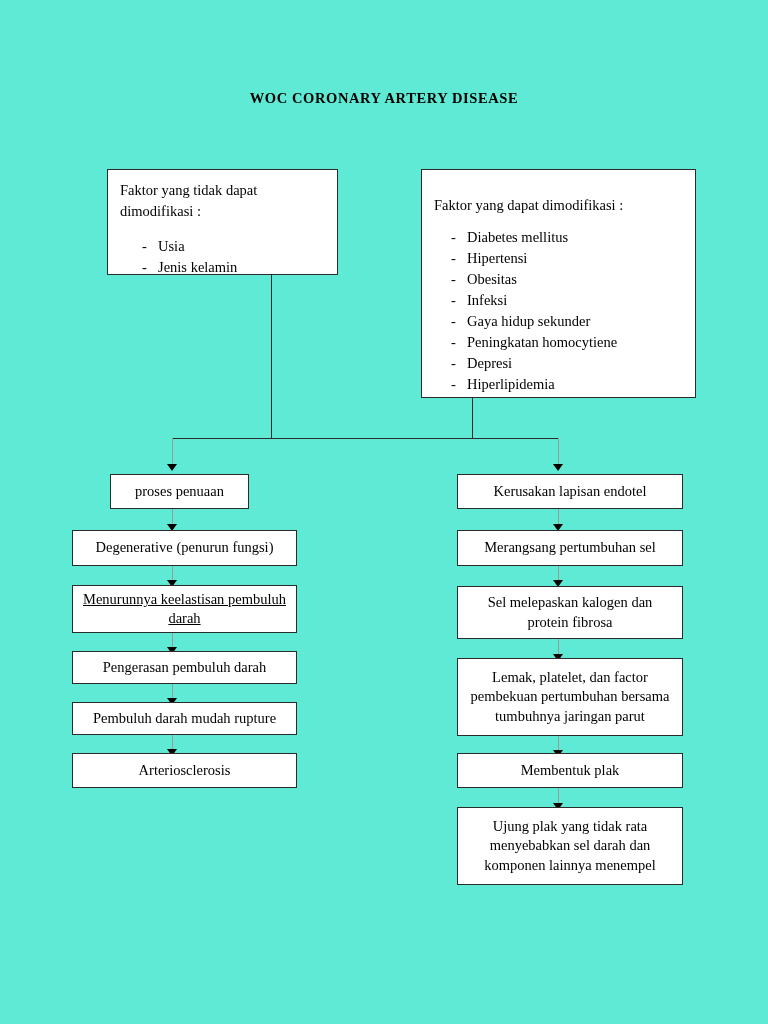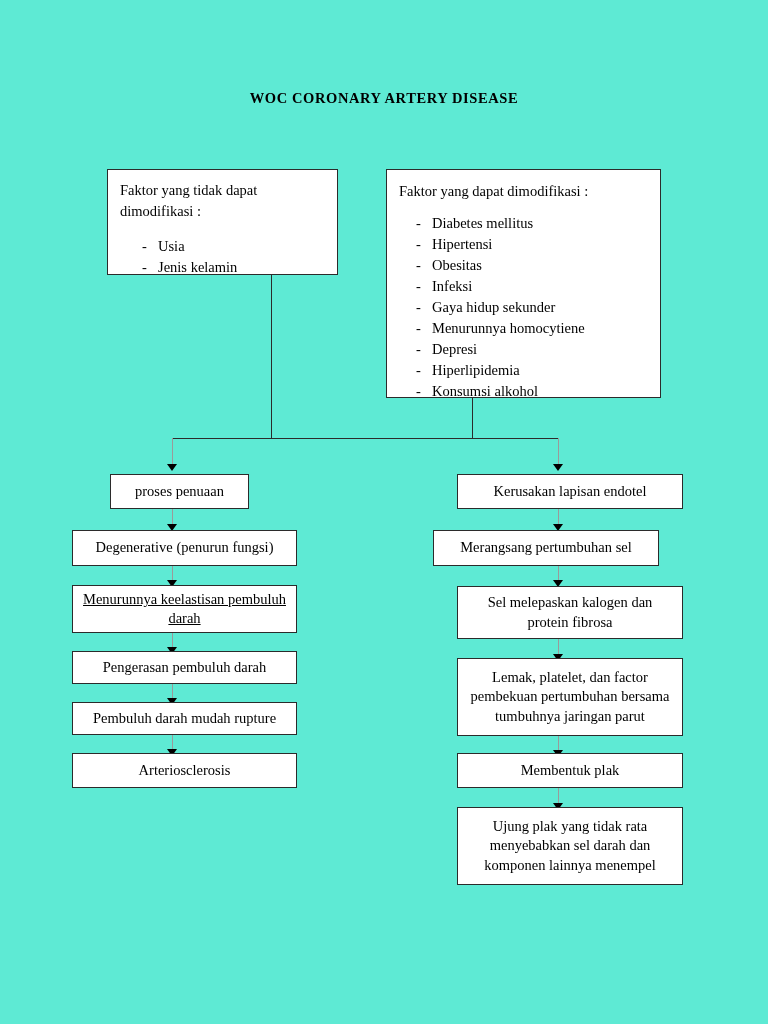--- a/index.html
+++ b/index.html
@@ -79,21 +79,21 @@
   }
   .factor-list li .txt {
     flex: 1 1 auto;
   }
 
   #box-nonmod { left: 107px; top: 169px; width: 231px; height: 106px; }
   #box-nonmod .factor-head { margin-bottom: 14px; }
   #box-nonmod .factor-list { padding-left: 34px; }
 
   #box-mod { left: 386px; top: 169px; width: 275px; height: 229px; }
-  #box-mod { padding-top: 11px; }
+  #box-mod { padding-top: 25px; margin-left: 35px; }
   #box-mod .factor-head { margin-bottom: 11px; }
   #box-mod .factor-list { padding-left: 29px; }
   #box-mod .factor-list li { line-height: 1.45; }
 
   
   .vline {
     position: absolute;
     width: 1.3px;
     background: #2b2b2b;
   }
@@ -159,21 +159,21 @@
       <li>
         <span class="dash">-</span>
         <span class="txt">Infeksi</span>
       </li>
       <li>
         <span class="dash">-</span>
         <span class="txt">Gaya hidup sekunder</span>
       </li>
       <li>
         <span class="dash">-</span>
-        <span class="txt">Menurunnya homocytiene</span>
+        <span class="txt">Peningkatan homocytiene</span>
       </li>
       <li>
         <span class="dash">-</span>
         <span class="txt">Depresi</span>
       </li>
       <li>
         <span class="dash">-</span>
         <span class="txt">Hiperlipidemia</span>
       </li>
       <li>
@@ -234,21 +234,21 @@
     <div class="inner">Arteriosclerosis</div>
   </div>
 
   <div class="box center chain" style="left:457px; top:474px; width:226px; height:35px;">
     <div class="inner">Kerusakan lapisan endotel</div>
   </div>
 
   <div class="arrow-stem" style="left:558px; top:509px; height:17px;"></div>
   <div class="arrow" style="left:553px; top:524px;"></div>
 
-  <div class="box center chain" style="left:433px; top:530px; width:226px; height:36px;font-family:Liberation Serif, serif;">
+  <div class="box center chain" style="left:457px; top:530px; width:226px; height:36px;font-family:Liberation Serif, serif;">
     <div class="inner">Merangsang pertumbuhan sel</div>
   </div>
 
   <div class="arrow-stem" style="left:558px; top:566px; height:16px;"></div>
   <div class="arrow" style="left:553px; top:580px;"></div>
 
   <div class="box center chain" style="left:457px; top:586px; width:226px; height:53px;">
     <div class="inner">Sel melepaskan kalogen dan protein fibrosa</div>
   </div>
 

